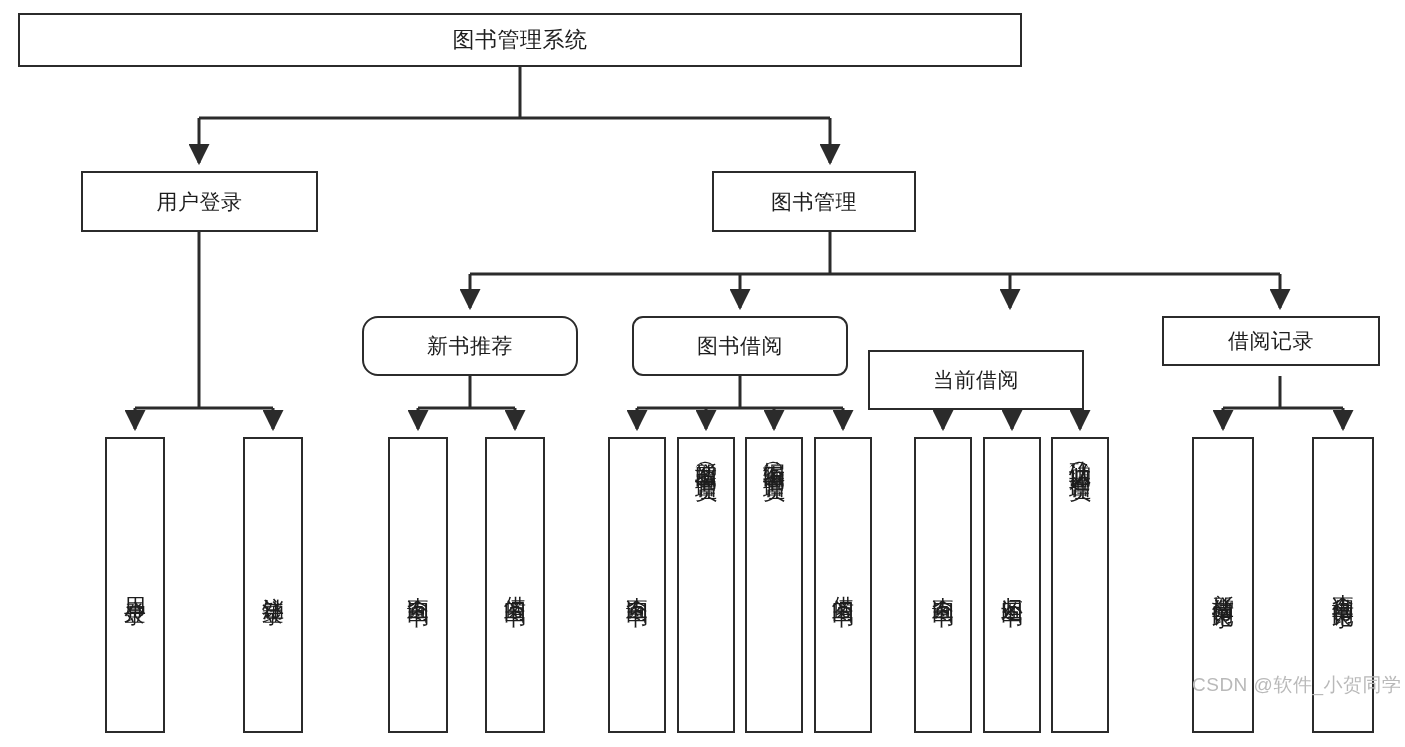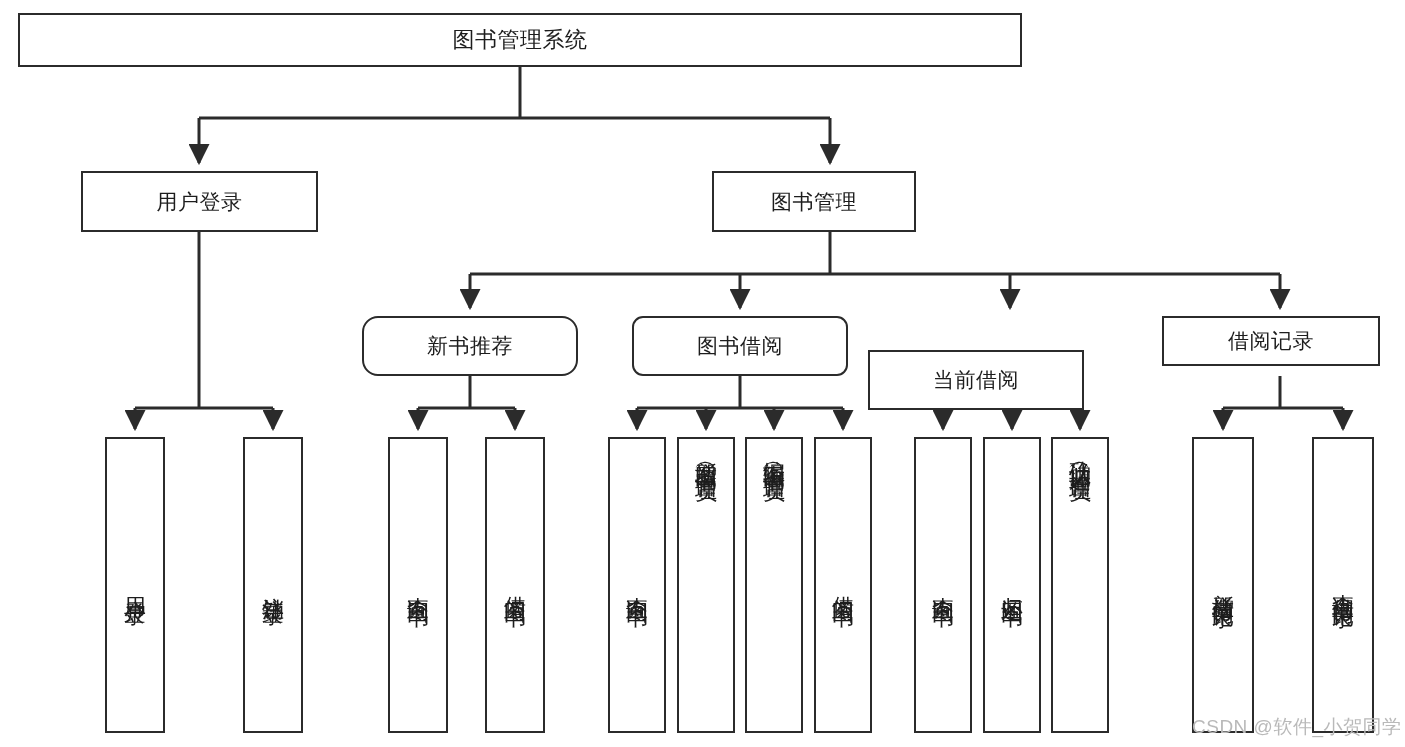--- a/index.html
+++ b/index.html
@@ -191,15 +191,15 @@
     <span class="label">确认归还（管理员）</span>
   </div>
 
   <div class="node vert midalign" style="left:1192px; top:437px; width:62px; height:296px;">
     <span class="label">新增借阅记录</span>
   </div>
   <div class="node vert midalign" style="left:1312px; top:437px; width:62px; height:296px;">
     <span class="label">查询借阅记录</span>
   </div>
 
-  <div class="watermark" style="left:1192px; top:714px;text-align:center;">CSDN @软件_小贺同学</div>
+  <div class="watermark" style="left:1192px; top:672px;text-align:center;">CSDN @软件_小贺同学</div>
 
 </div>
 
 </body></html>

